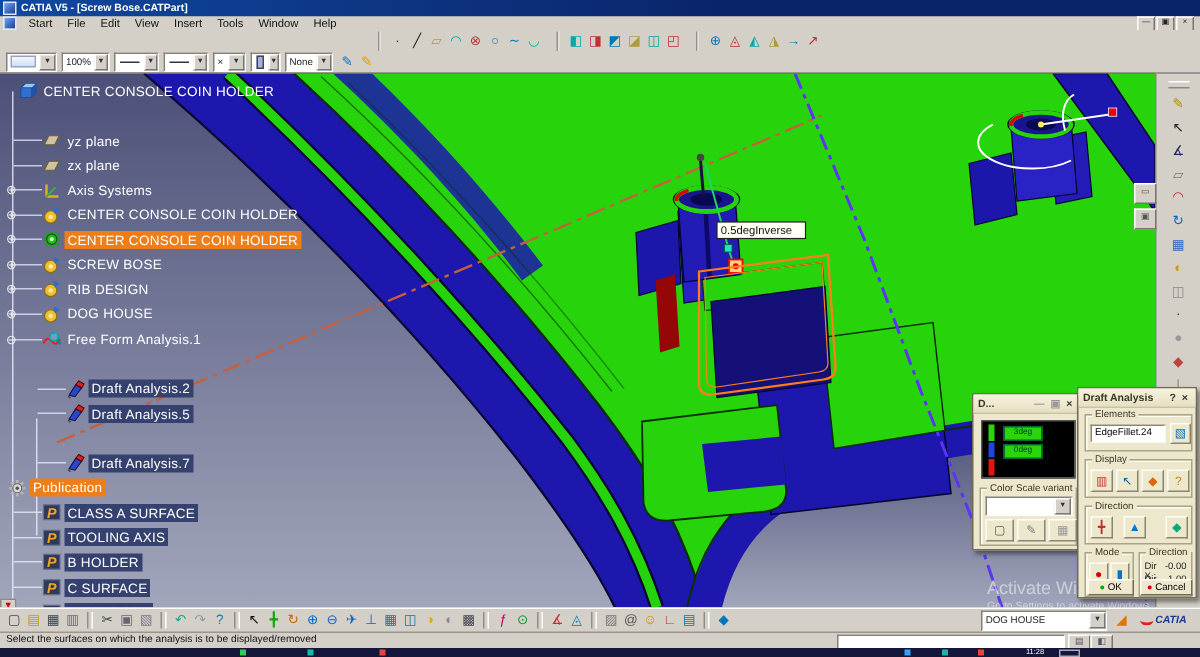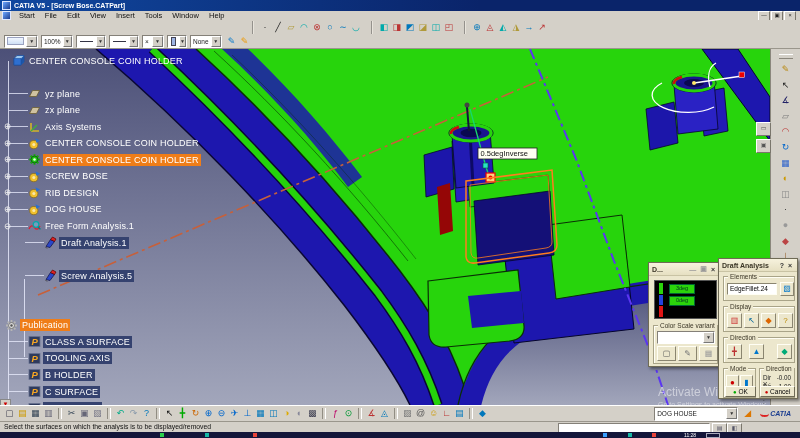--- a/index.html
+++ b/index.html
@@ -403,33 +403,40 @@
         <span class="tlabel" style="left: 43px;">DOG HOUSE</span>
       </div>
       <div class="trow" style="top: 169.5px;">
         <div class="tstub" style="left: 9px; width: 19px;"></div>
         <span class="texp" style="left: 2px;">⊖</span>
         <svg class="tico" viewBox="0 0 13 13" style="left: 28px;">
           <use href="#sym-freeform"></use>
         </svg>
         <span class="tlabel" style="left: 43px;">Free Form Analysis.1</span>
       </div>
-      <div class="trow" style="top: 186.05px;">
+      <div class="trow" style="top: 202.6px;">
         <div class="tstub" style="left: 25px; width: 19px;"></div>
         <svg class="tico" viewBox="0 0 13 13" style="left: 44px;">
           <use href="#sym-draft"></use>
         </svg>
-        <span class="tlabel hl-navy" style="left: 59px;">Draft Analysis.1</span>
+        <span class="tlabel hl-navy" style="left: 59px;">Draft Analysis.2</span>
       </div>
       <div class="trow" style="top: 219.15px;">
         <div class="tstub" style="left: 25px; width: 19px;"></div>
         <svg class="tico" viewBox="0 0 13 13" style="left: 44px;">
           <use href="#sym-draft"></use>
         </svg>
-        <span class="tlabel hl-navy" style="left: 59px;">Screw Analysis.5</span>
+        <span class="tlabel hl-navy" style="left: 59px;">Draft Analysis.5</span>
+      </div>
+      <div class="trow" style="top: 252.25px;">
+        <div class="tstub" style="left: 25px; width: 19px;"></div>
+        <svg class="tico" viewBox="0 0 13 13" style="left: 44px;">
+          <use href="#sym-draft"></use>
+        </svg>
+        <span class="tlabel hl-navy" style="left: 59px;">Draft Analysis.7</span>
       </div>
       <div class="trow" style="top: 268.8px; text-decoration: underline;">
         <svg class="tico" viewBox="0 0 13 13" style="left: 5px;">
           <use href="#sym-pubgear"></use>
         </svg>
         <span class="tlabel hl-orange" style="left: 20px;">Publication</span>
       </div>
       <div class="trow" style="top: 285.35px; text-align: right;">
         <div class="tstub" style="left: 9px; width: 19px;"></div>
         <svg class="tico" viewBox="0 0 13 13" style="left: 28px;">

